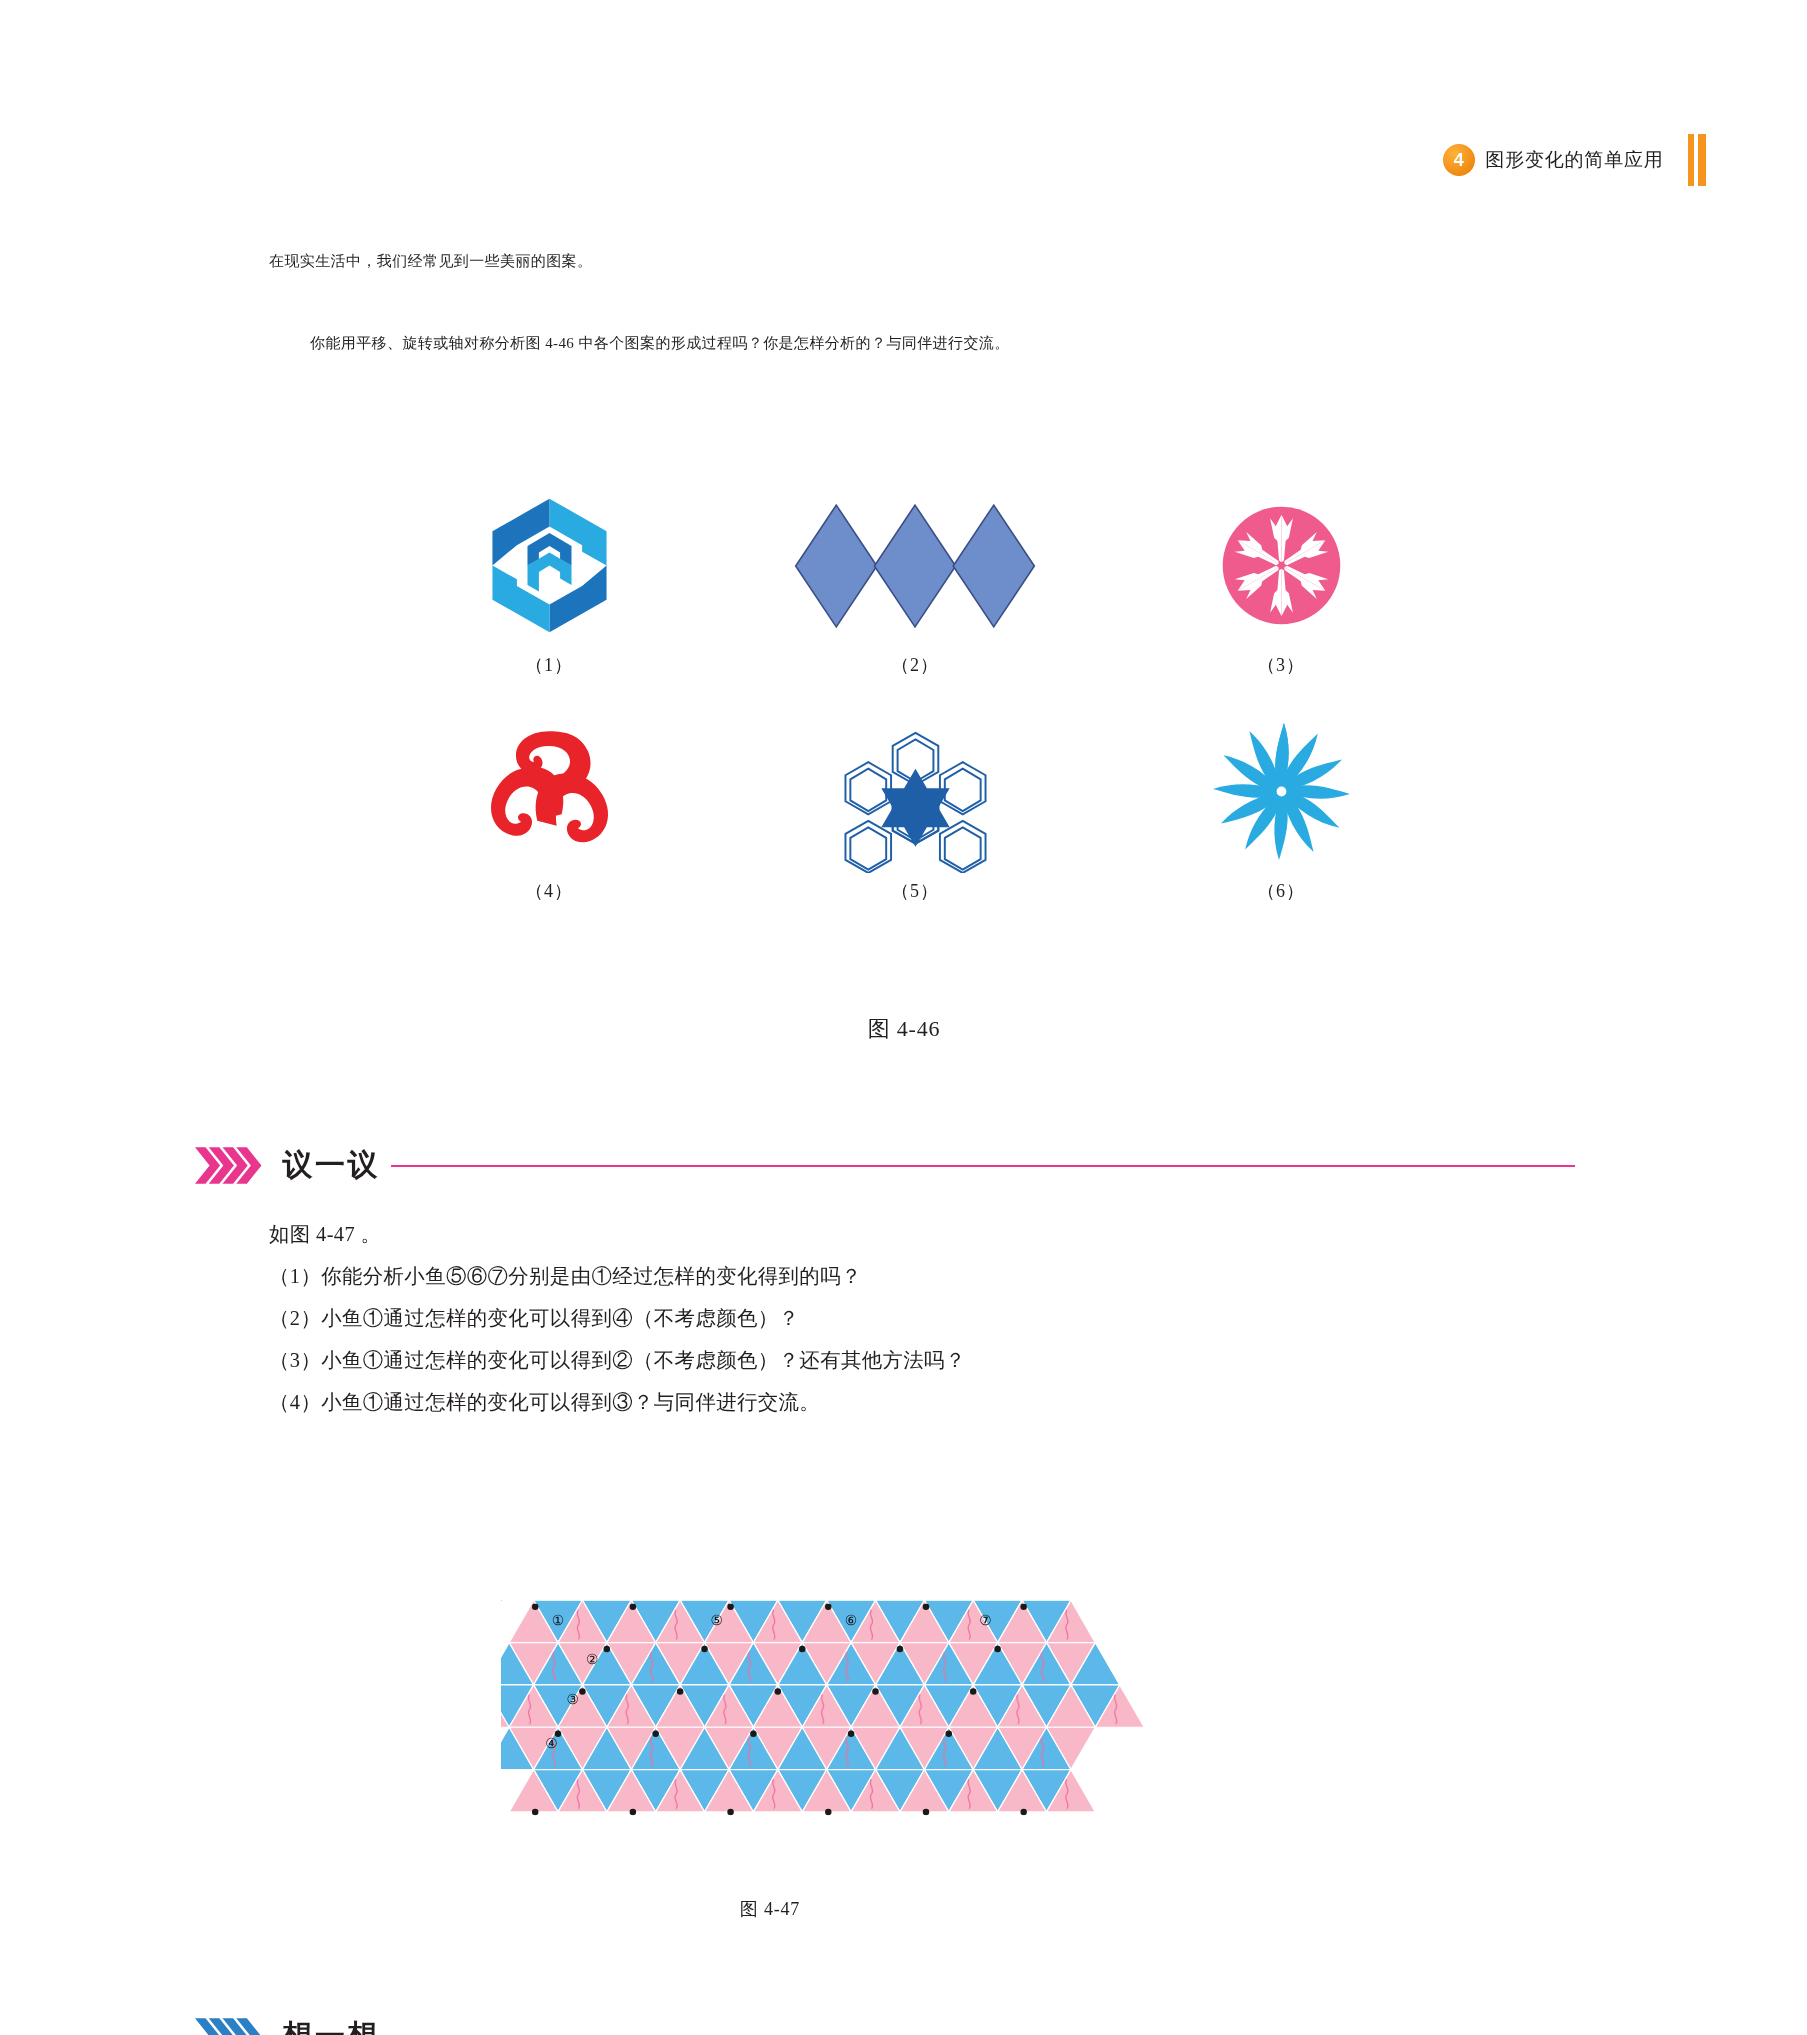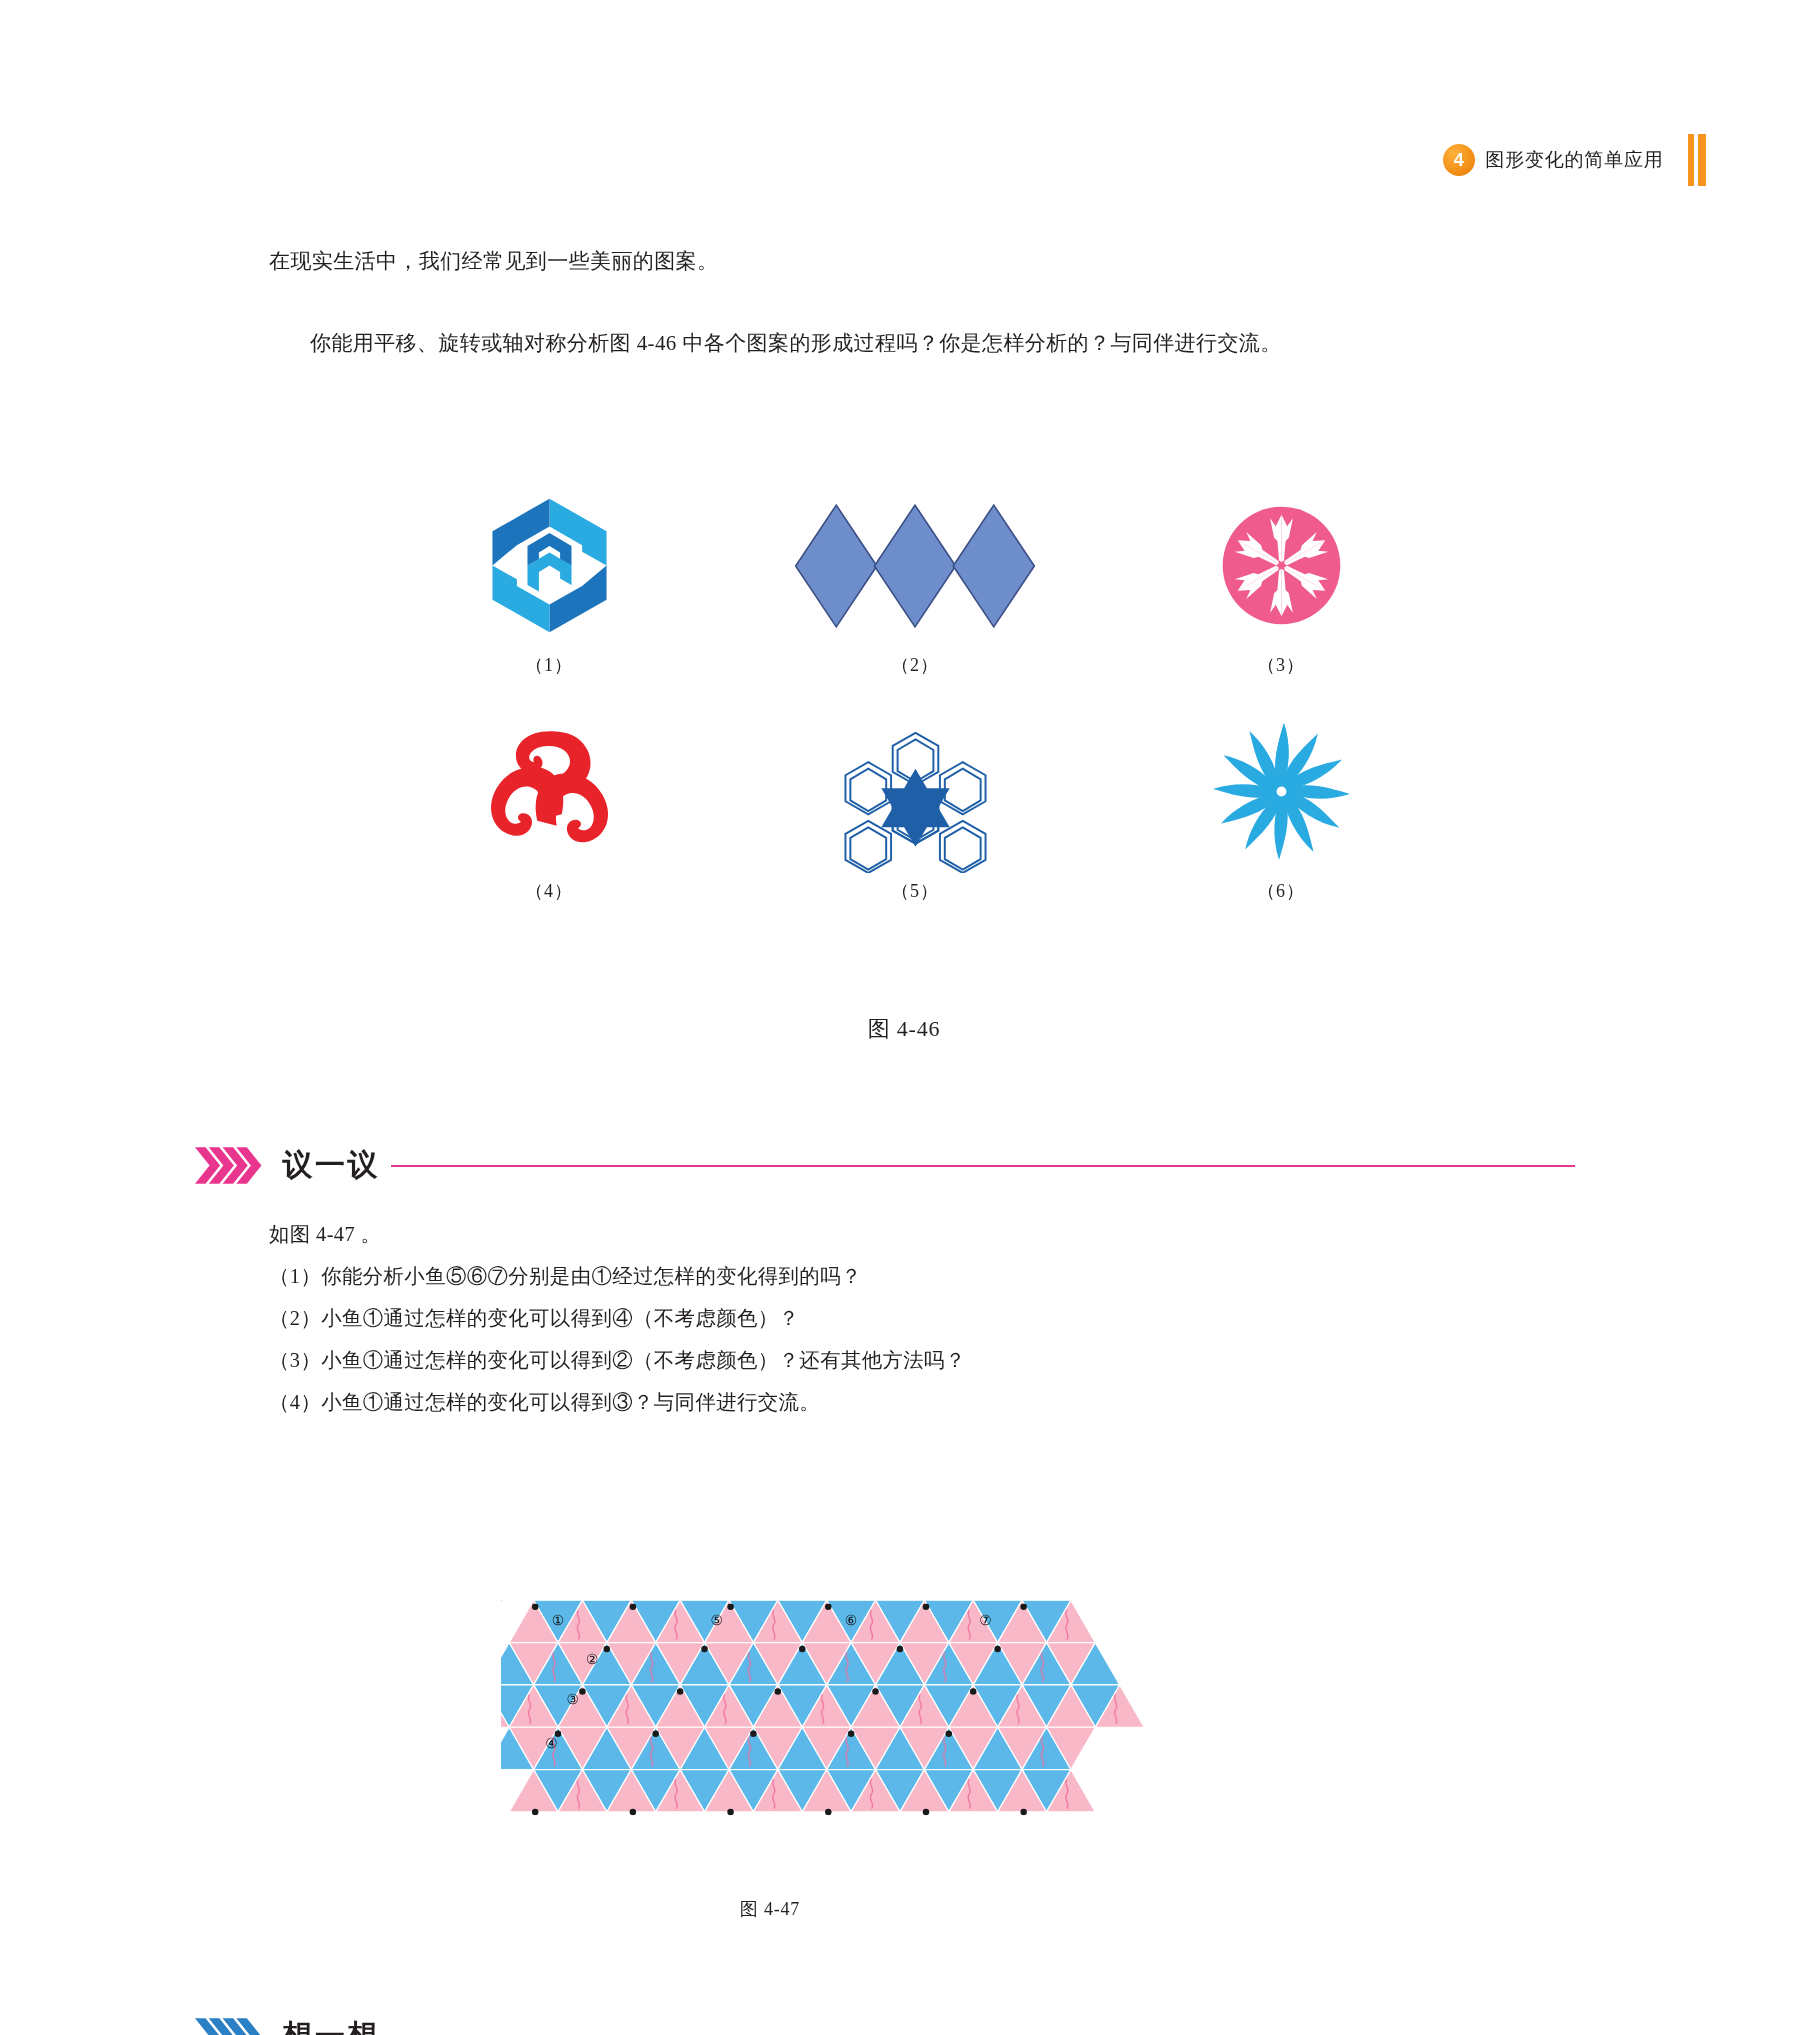--- a/index.html
+++ b/index.html
@@ -28,21 +28,21 @@
     font-size:19px;color:#231f20;letter-spacing:0.8px;
     font-family:"Liberation Sans", sans-serif;
   }
   .header-bars{display:flex;gap:4.1px;margin-left:14px;}
   .header-bars i{display:block;width:5.7px;height:52px;background:#f7941e;}
   .header-bars i:nth-child(2){width:8.1px;}
 
   
   .para{
     position:absolute;
-    font-size:21px;color:#231f20;line-height:35px;
+    font-size:15px;color:#231f20;line-height:35px;
     letter-spacing:0.4px;
   }
   .p1{left:269px;top:244px;}
   .p2{left:269px;top:326px;width:1270px;text-indent:41px;}
 
   
   .fig46{position:absolute;left:366px;top:480px;width:1099px;}
   .fig46 .row{display:flex;}
   .fig46 .cell{width:366px;display:flex;flex-direction:column;align-items:center;}
   .fig46 .art{height:171px;display:flex;align-items:center;justify-content:center;}

